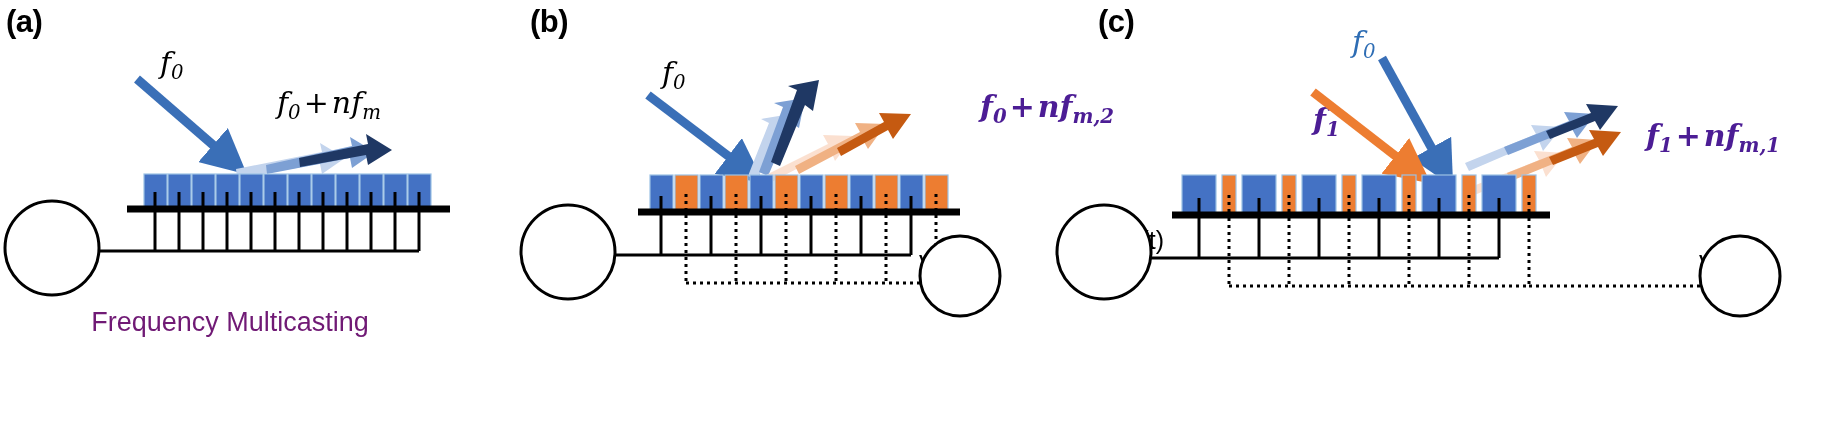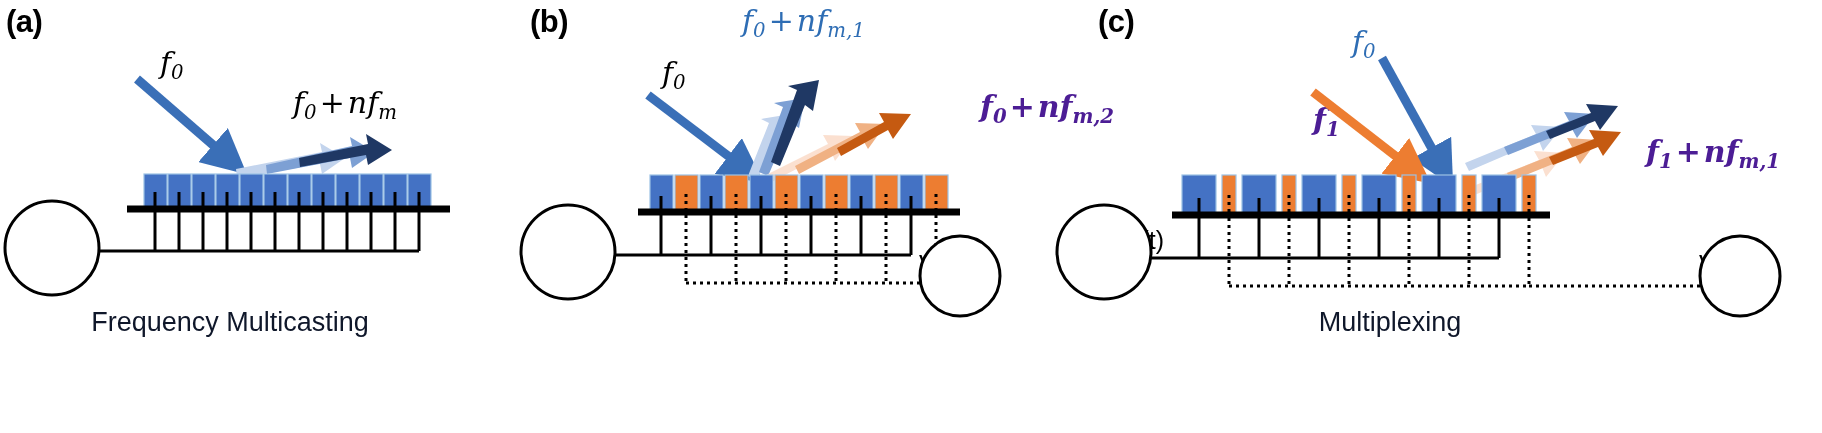--- a/index.html
+++ b/index.html
@@ -35,21 +35,21 @@
     font-size: 31px;
     color: #000000;
     letter-spacing: -0.5px;
     line-height: 1;
     white-space: nowrap;
   }
   .caption {
     position: absolute;
     font-family: "Liberation Sans", sans-serif;
     font-size: 27px;
-    color: #0f172a;
+    color: #701a75;
     text-align: center;
     line-height: 1.14;
     white-space: pre-line;
   }
   .math {
     position: absolute;
     font-family: "DejaVu Serif", serif;
     font-style: italic;
     font-size: 30px;
     line-height: 1;
@@ -88,21 +88,21 @@
 
 <div id="figure">
 
   <div class="panel" id="panel-a">
     <div class="panel-letter" style="left:6px; top:6px;">(a)</div>
 
     <div class="math" style="left:160px; top:48px;">
       <span>f</span><span class="sub">0</span>
     </div>
 
-    <div class="math" style="left:293px; top:88px;">
+    <div class="math" style="left:277px; top:88px;">
       <span>f</span><span class="sub">0</span><span class="op">+</span><span>nf</span><span class="sub">m</span>
     </div>
 
     <div class="src-label" style="left:14px; top:222px;">
       <span>V</span><span class="sub">m</span><span>(t)</span>
     </div>
 
     <div class="caption" style="left:20px; top:307px; width:420px;">Frequency Multicasting</div>
 
     <svg width="520" height="433">
@@ -177,23 +177,20 @@
         <line x1="97" y1="251" x2="155" y2="251"></line>
       </g>
 
       <circle cx="52" cy="248" r="47" fill="#ffffff" stroke="#000000" stroke-width="3"></circle>
     </svg>
   </div>
 
   <div class="panel" id="panel-b">
     <div class="panel-letter" style="left:10px; top:6px;">(b)</div>
 
-    <div class="math blue" style="left:222px; top:6px;">
-      <span>f</span><span class="sub">0</span><span class="op">+</span><span>nf</span><span class="sub">m,1</span>
-    </div>
 
     <div class="math" style="left:142px; top:58px;">
       <span>f</span><span class="sub">0</span>
     </div>
 
     <div class="math orange" style="left:460px; top:92px;">
       <span>f</span><span class="sub">0</span><span class="op">+</span><span>nf</span><span class="sub">m,2</span>
     </div>
 
     <div class="src-label" style="left:10px; top:228px;">
@@ -302,33 +299,32 @@
 
     <div class="math blue" style="left:272px; top:27px;">
       <span>f</span><span class="sub">0</span>
     </div>
 
     <div class="math orange" style="left:233px; top:105px;">
       <span>f</span><span class="sub">1</span>
     </div>
 
 
-    <div class="math orange" style="left:566px; top:137px;">
+    <div class="math orange" style="left:566px; top:121px;">
       <span>f</span><span class="sub">1</span><span class="op">+</span><span>nf</span><span class="sub">m,1</span>
     </div>
 
     <div class="src-label" style="left:18px; top:228px;">
       <span>V</span><span class="sub">m,1</span><span>(t)</span>
     </div>
 
     <div class="src-label" style="left:619px; top:252px;">
       <span>V</span><span class="sub">m,2</span><span>(t)</span>
     </div>
 
-    <div class="caption" style="left:110px; top:307px; width:400px;">Multiplexing</div>
 
     <svg width="742" height="433">
       <defs>
         <marker id="ah-c-blue" markerWidth="5" markerHeight="5" refX="2.2" refY="2.5" orient="auto">
           <path d="M0,0 L5,2.5 L0,5 z" fill="#3a6fb7"></path>
         </marker>
         <marker id="ah-c-orange" markerWidth="5" markerHeight="5" refX="2.2" refY="2.5" orient="auto">
           <path d="M0,0 L5,2.5 L0,5 z" fill="#ed7d31"></path>
         </marker>
       </defs>

